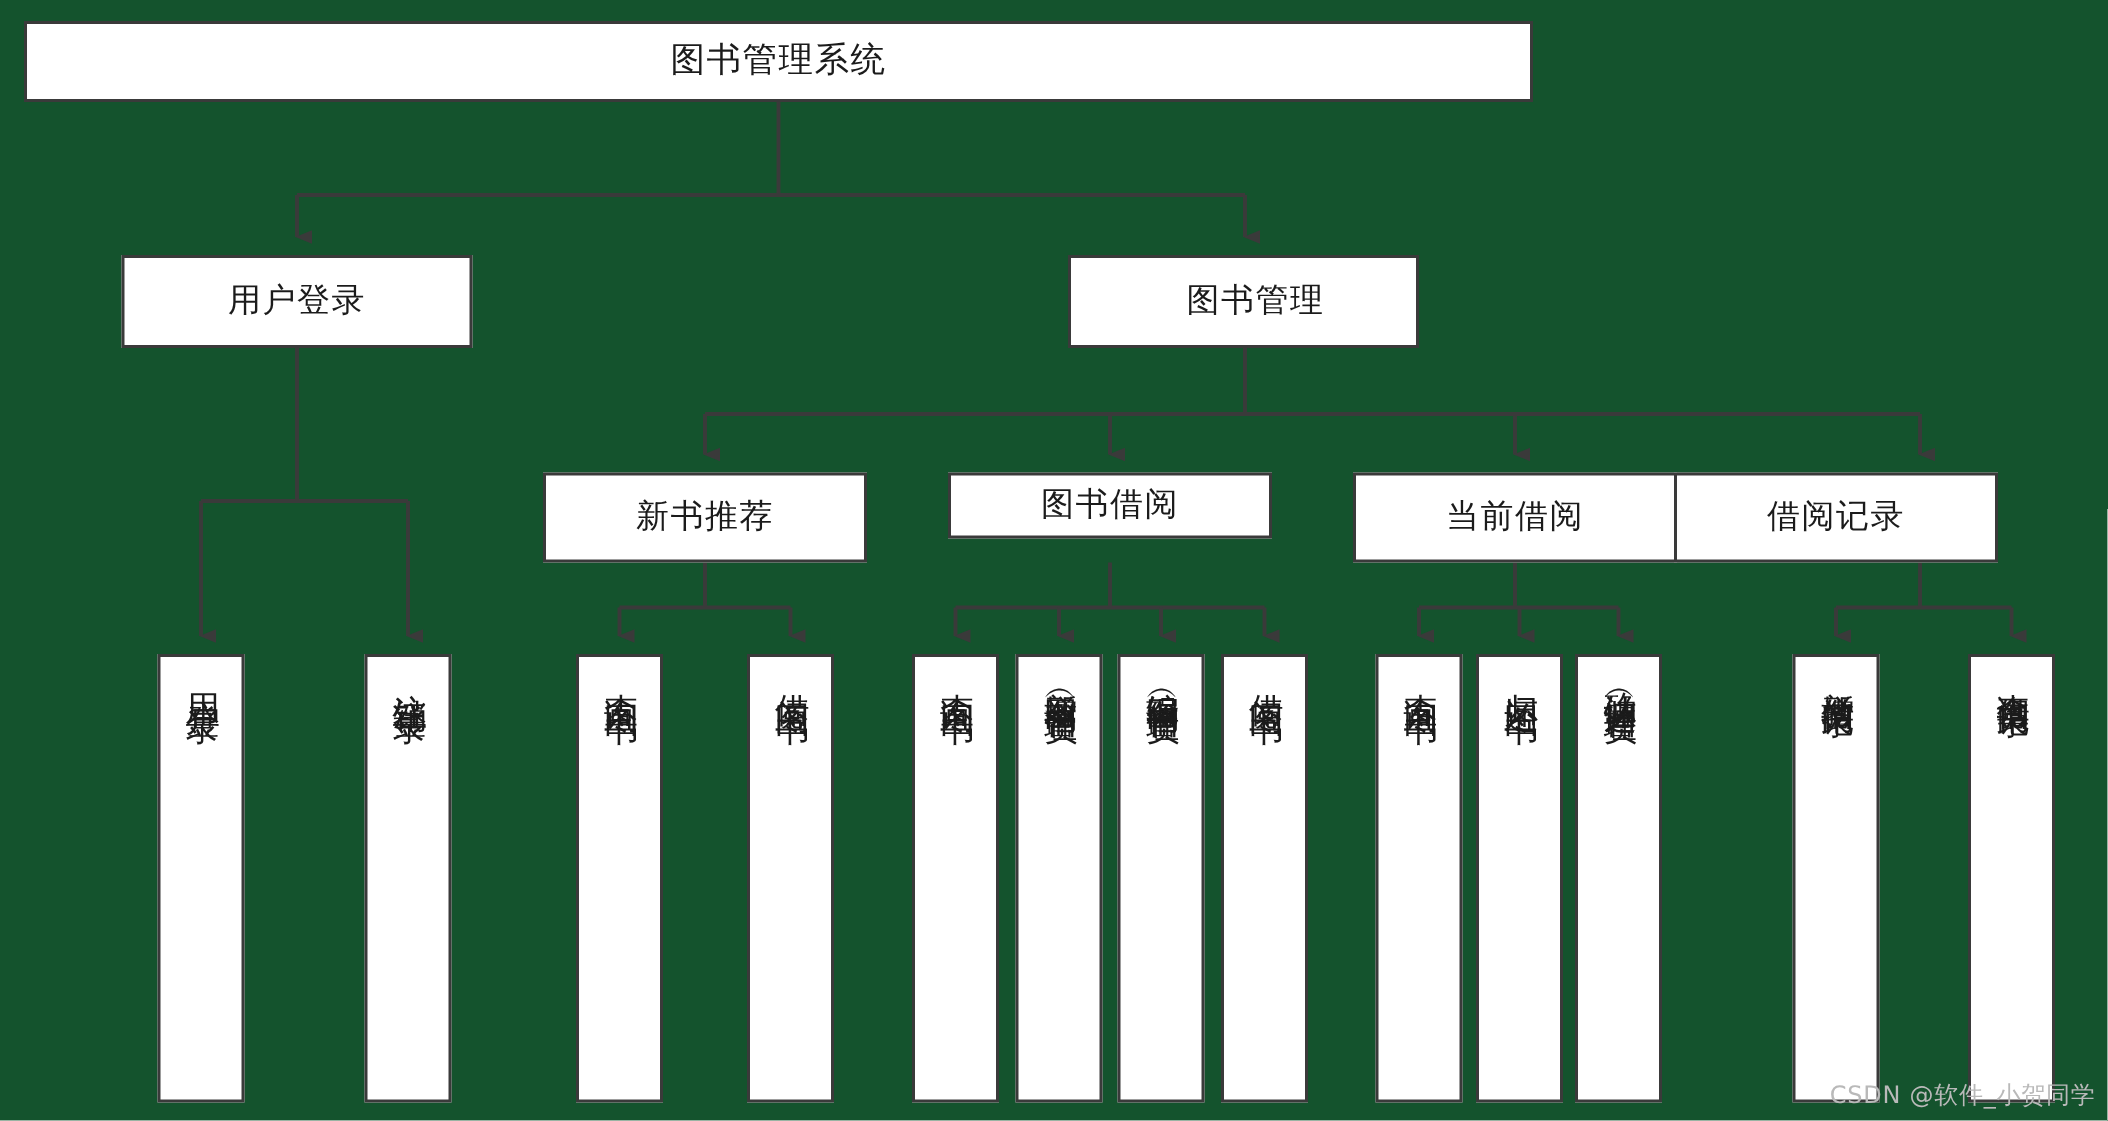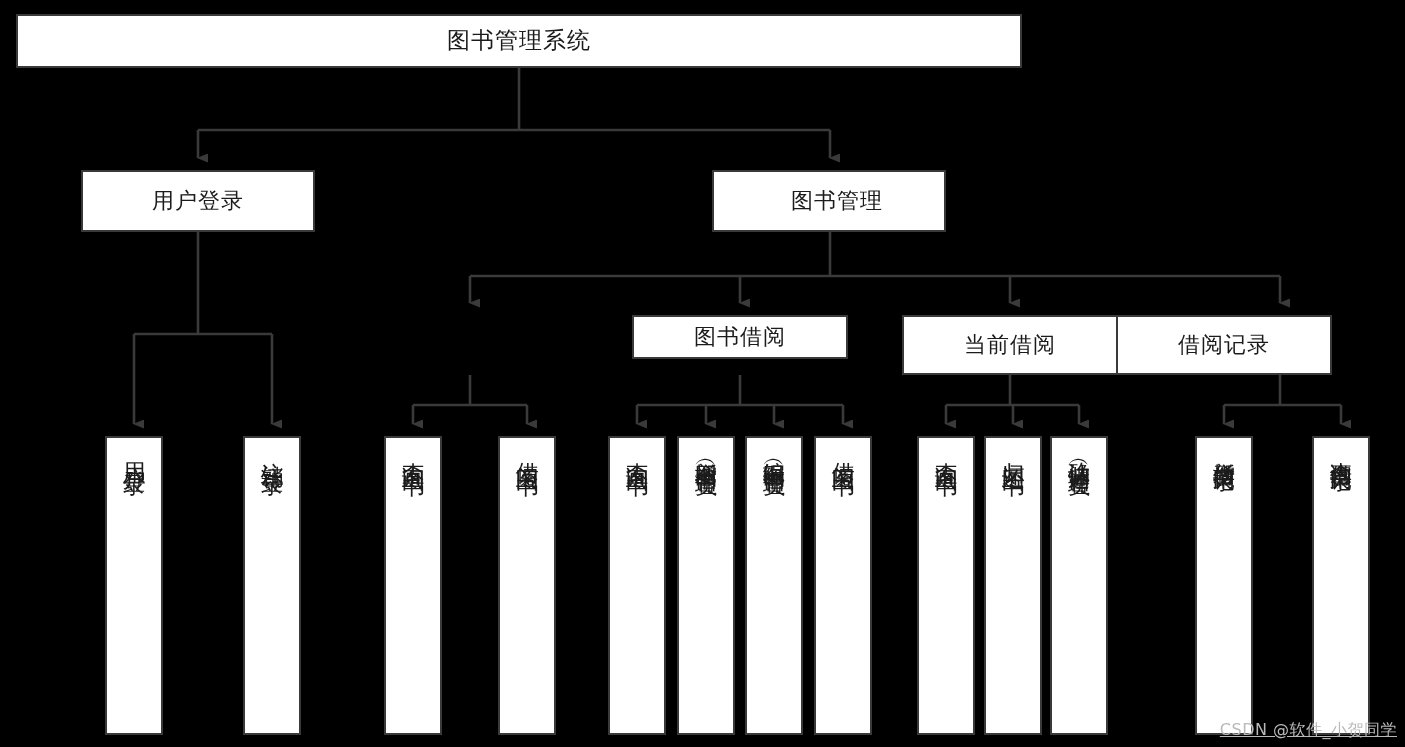--- a/index.html
+++ b/index.html
@@ -9,21 +9,21 @@
     background: #ffffff;
   }
   body {
     font-family: "DejaVu Sans", "Liberation Sans", sans-serif;
     color: #1b1b1b;
   }
   #canvas {
     position: relative;
     width: 1405px;
     height: 747px;
-    background: #000000;
+    background: #14532d;
     overflow: hidden;
   }
   #edges {
     position: absolute;
     left: 0;
     top: 0;
     width: 1405px;
     height: 747px;
     pointer-events: none;
   }
@@ -70,21 +70,20 @@
   }
   .watermark {
     position: absolute;
     right: 8px;
     bottom: 6px;
     font-size: 16px;
     color: #b9b9b9;
     letter-spacing: 0.5px;
     z-index: 5;
     white-space: nowrap;
-    text-decoration: underline;
   }
 </style>
 </head>
 <body>
 
 <div id="canvas">
 
   <svg id="edges" viewBox="0 0 1405 747" xmlns="http://www.w3.org/2000/svg">
     <defs>
       <marker id="arw" markerWidth="9" markerHeight="11" refX="4.5" refY="10" orient="auto" markerUnits="userSpaceOnUse">
@@ -139,20 +138,23 @@
     <span class="label">图书管理系统</span>
   </div>
 
   <div class="node node-h" style="left:81px; top:170px; width:234px; height:62px;">
     <span class="label">用户登录</span>
   </div>
   <div class="node node-h" style="left:712px; top:170px; width:234px; height:62px;padding-left:16px;">
     <span class="label">图书管理</span>
   </div>
 
+  <div class="node node-h" style="left:362px; top:315px; width:216px; height:60px;">
+    <span class="label">新书推荐</span>
+  </div>
   <div class="node node-h" style="left:632px; top:315px; width:216px; height:44px;">
     <span class="label">图书借阅</span>
   </div>
   <div class="node node-h" style="left:902px; top:315px; width:216px; height:60px;">
     <span class="label">当前借阅</span>
   </div>
   <div class="node node-h" style="left:1116px; top:315px; width:216px; height:60px;">
     <span class="label">借阅记录</span>
   </div>
 

